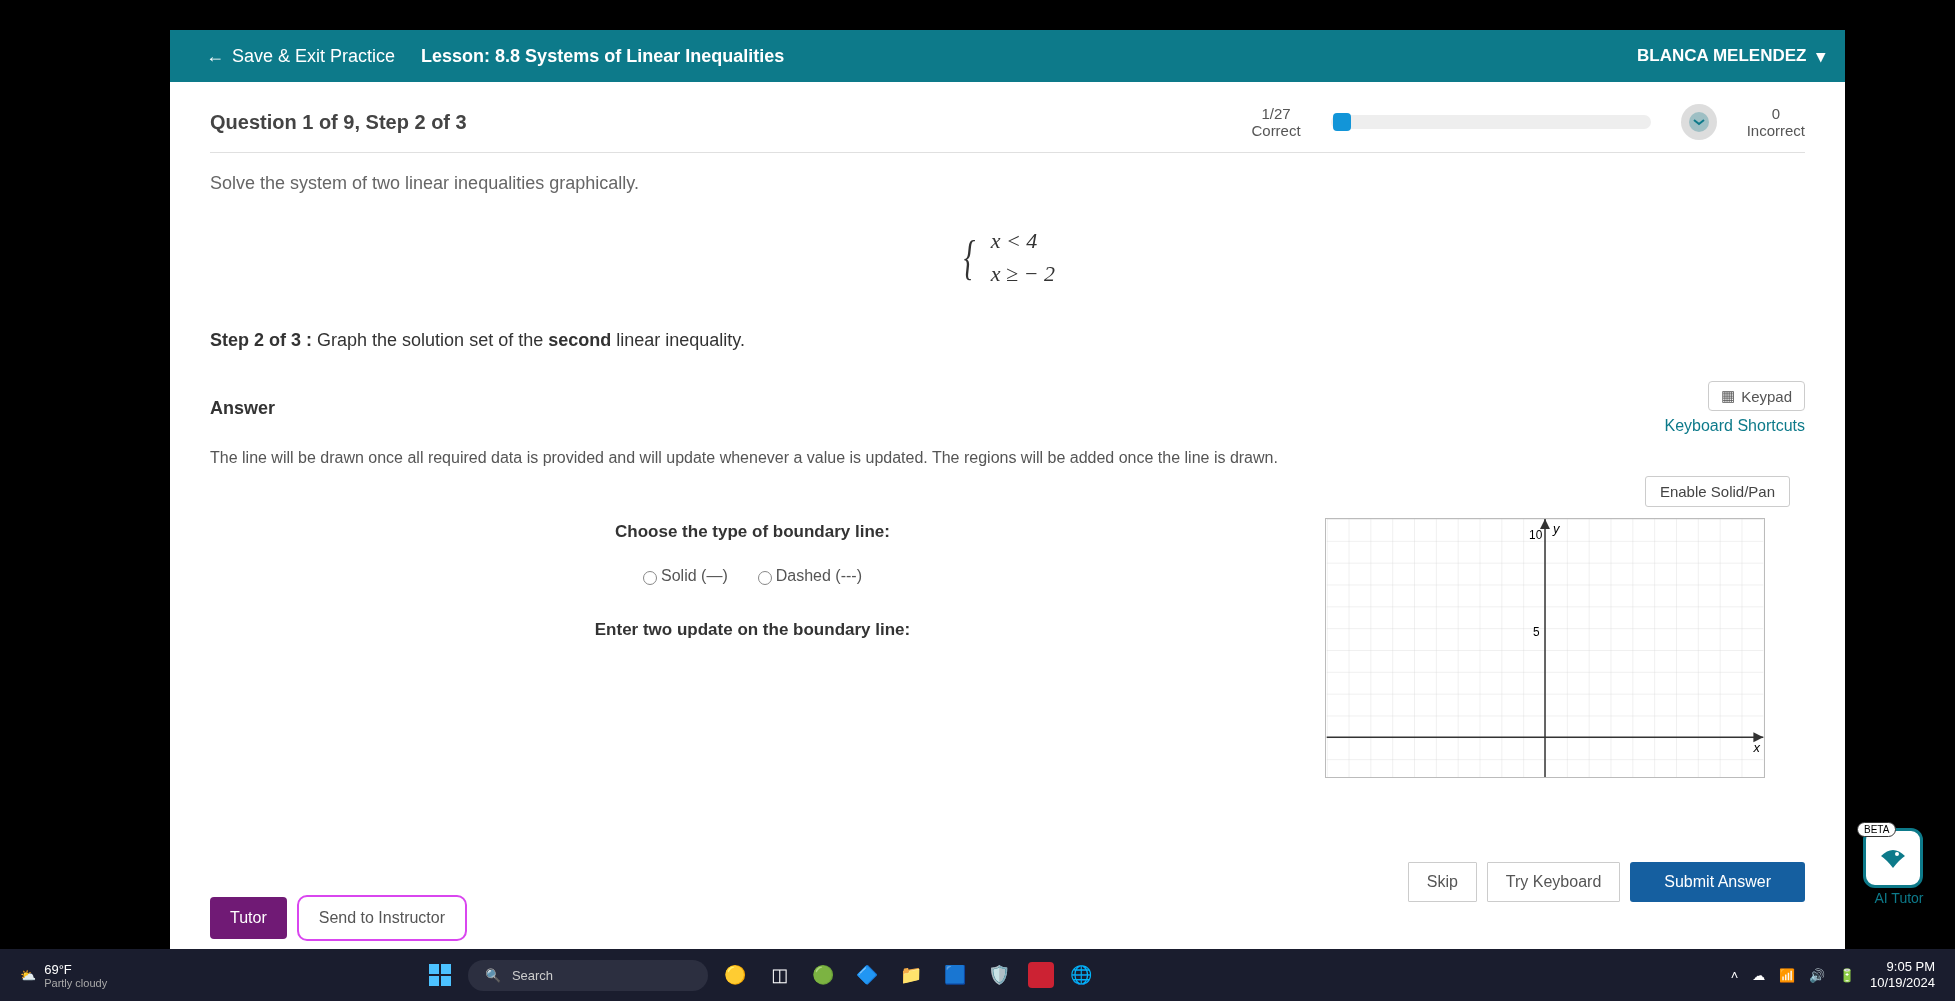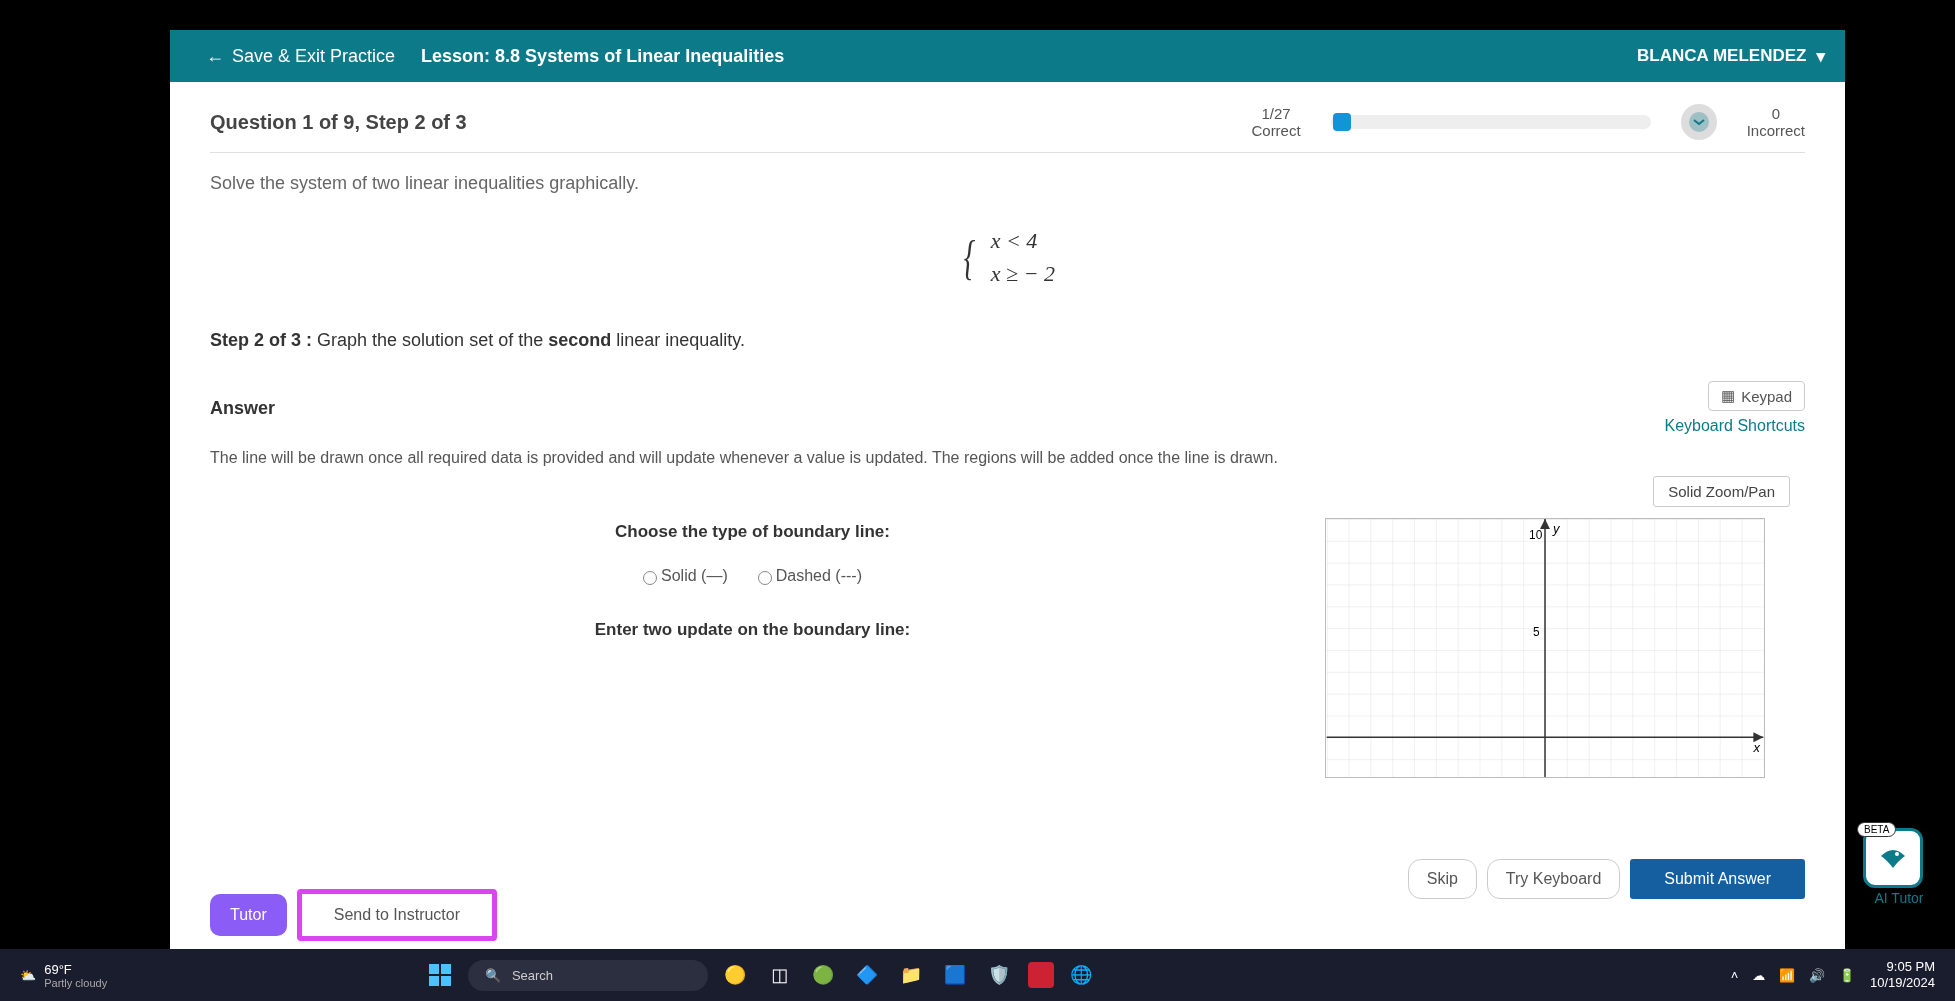--- a/index.html
+++ b/index.html
@@ -199,47 +199,47 @@
 .grid-svg { width: 100%; height: 100%; }
 .action-bar {
   position: absolute;
   bottom: 60px;
   left: 40px;
   right: 40px;
   display: flex;
   align-items: center;
 }
 .tutor-btn {
-  background: #8b5cf6;
+  background: #701a75;
   color: #fff;
   border: none;
   padding: 12px 20px;
   font-size: 16px;
   cursor: pointer;
-  border-radius: 10px;
+  border-radius: 4px;
 }
 .instructor-btn {
   background: #fff;
-  border: 5px solid #d946ef;
+  border: 2px solid #d946ef;
   color: #555;
-  padding: 12px 32px;
+  padding: 12px 20px;
   font-size: 16px;
   margin-left: 10px;
   cursor: pointer;
-  border-radius: 4px;
+  border-radius: 10px;
 }
 .right-actions { margin-left: auto; display: flex; gap: 10px; position: relative; top: -36px;}
 .skip-btn, .try-btn {
   background: #fff;
   border: 1px solid #ccc;
   color: #555;
   padding: 10px 18px;
   font-size: 16px;
   cursor: pointer;
-  border-radius: 13px;
+  border-radius: 1px;
 }
 .submit-btn {
   background: #155fa0;
   color: #fff;
   border: none;
   padding: 10px 34px;
   font-size: 16px;
   cursor: pointer;
   border-radius: 3px;
 }
@@ -404,21 +404,21 @@
               </div>
               <div class="radio-opt">
                 <span class="radio-circle"></span>
                 <span>Dashed (---)</span>
               </div>
             </div>
             <div class="ctrl-label">Enter two update on the boundary line:</div>
           </div>
 
           <div class="graph-area">
-            <button class="zoom-btn">Solid Zoom/Pan</button>
+            <button class="zoom-btn">Enable Solid/Pan</button>
             <div class="graph-box">
               <svg class="grid-svg" viewBox="0 0 440 260">
                 <defs>
                   <pattern id="grid" width="22" height="22" patternUnits="userSpaceOnUse">
                     <path d="M 22 0 L 0 0 0 22" fill="none" stroke="#ccc" stroke-width="0.6"></path>
                   </pattern>
                 </defs>
                 <rect width="440" height="260" fill="url(#grid)"></rect>
                 <line x1="220" y1="0" x2="220" y2="260" stroke="#333" stroke-width="1.5"></line>
                 <line x1="0" y1="220" x2="440" y2="220" stroke="#333" stroke-width="1.5"></line>

